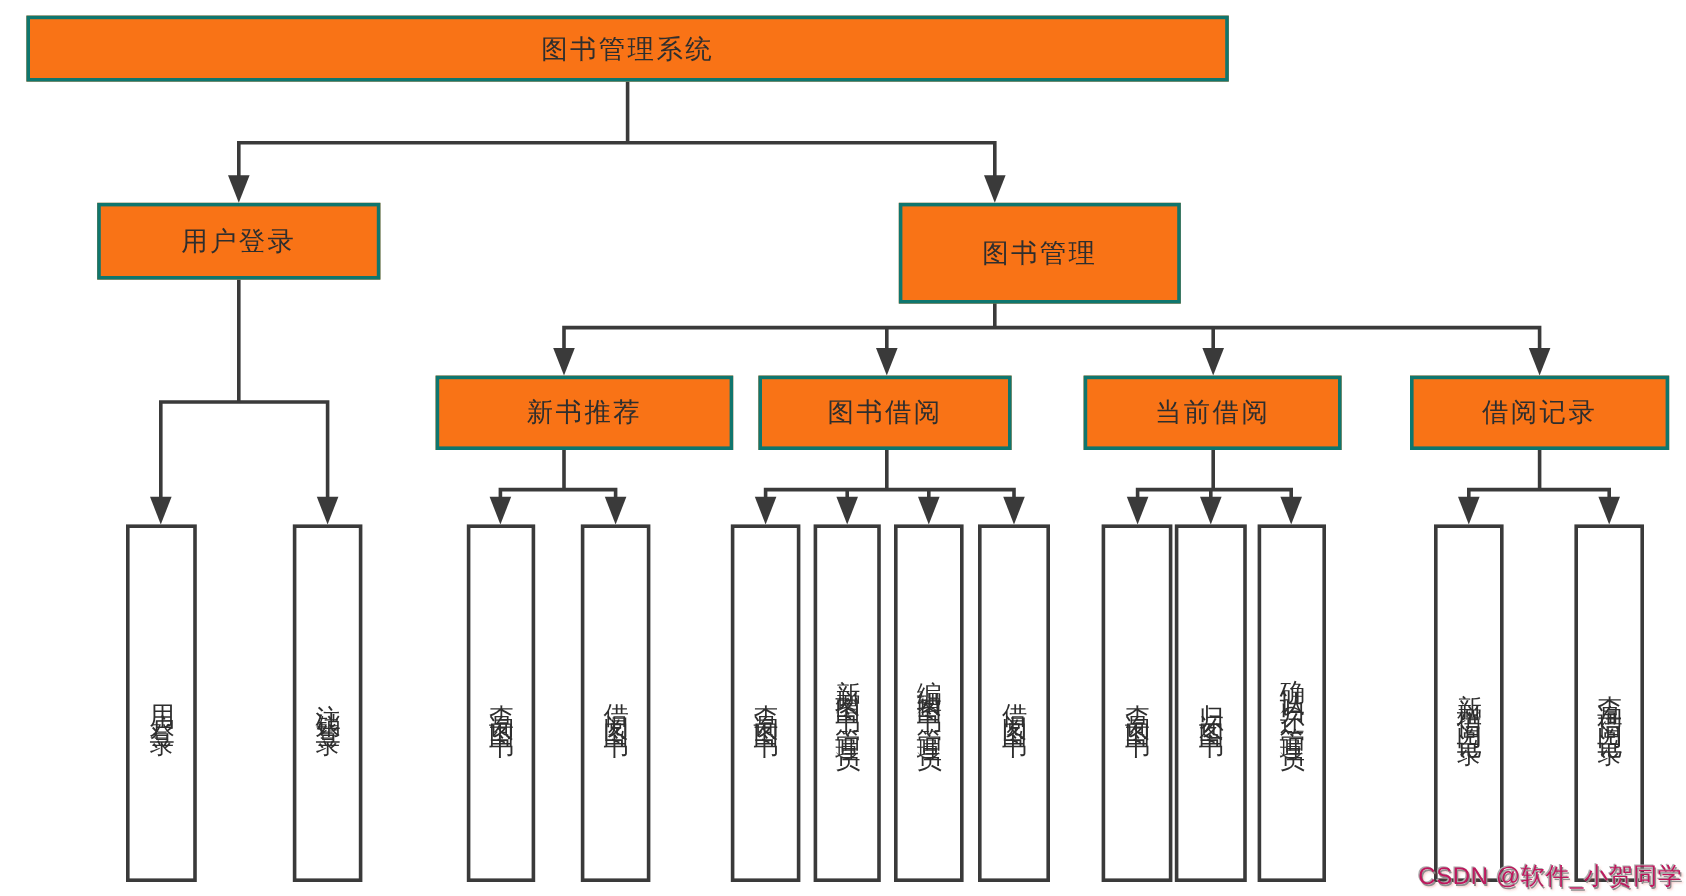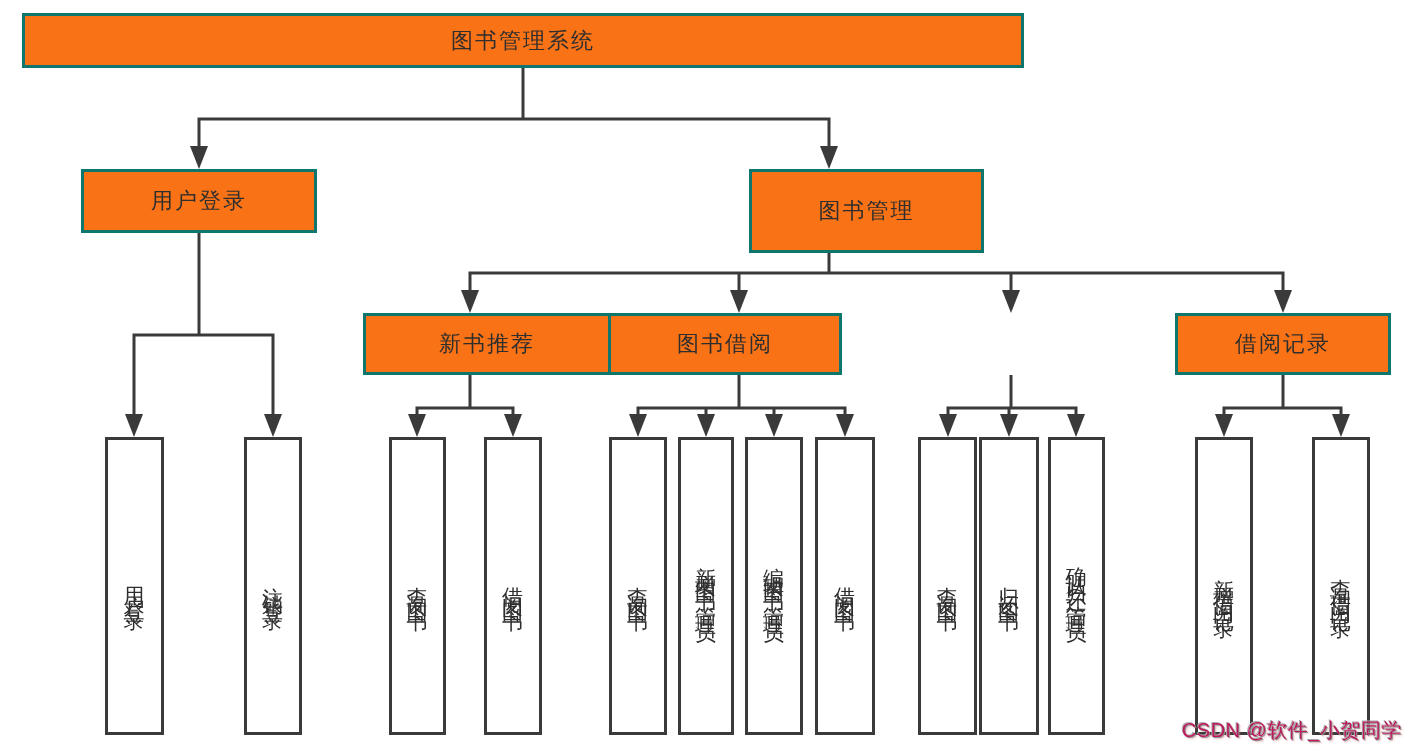--- a/index.html
+++ b/index.html
@@ -129,22 +129,25 @@
   <div class="node" style="left:81px; top:169px; width:236px; height:64px;">
     <span class="label">用户登录</span>
   </div>
   <div class="node" style="left:712px; top:169px; width:235px; height:84px;margin-left:37px;">
     <span class="label">图书管理</span>
   </div>
 
   <div class="node" style="left:363px; top:313px; width:248px; height:62px;">
     <span class="label">新书推荐</span>
   </div>
-  <div class="node" style="left:608px; top:313px; width:234px; height:62px;">
+  <div class="node" style="left:632px; top:313px; width:211px; height:62px;">
     <span class="label">图书借阅</span>
+  </div>
+  <div class="node" style="left:903px; top:313px; width:215px; height:62px;">
+    <span class="label">当前借阅</span>
   </div>
   <div class="node" style="left:1175px; top:313px; width:216px; height:62px;">
     <span class="label">借阅记录</span>
   </div>
 
   <div class="leaf" style="left:105px; width:59px;">
     <span class="vlabel">用户登录</span>
   </div>
   <div class="leaf" style="left:244px; width:58px;">
     <span class="vlabel">注销登录</span>

